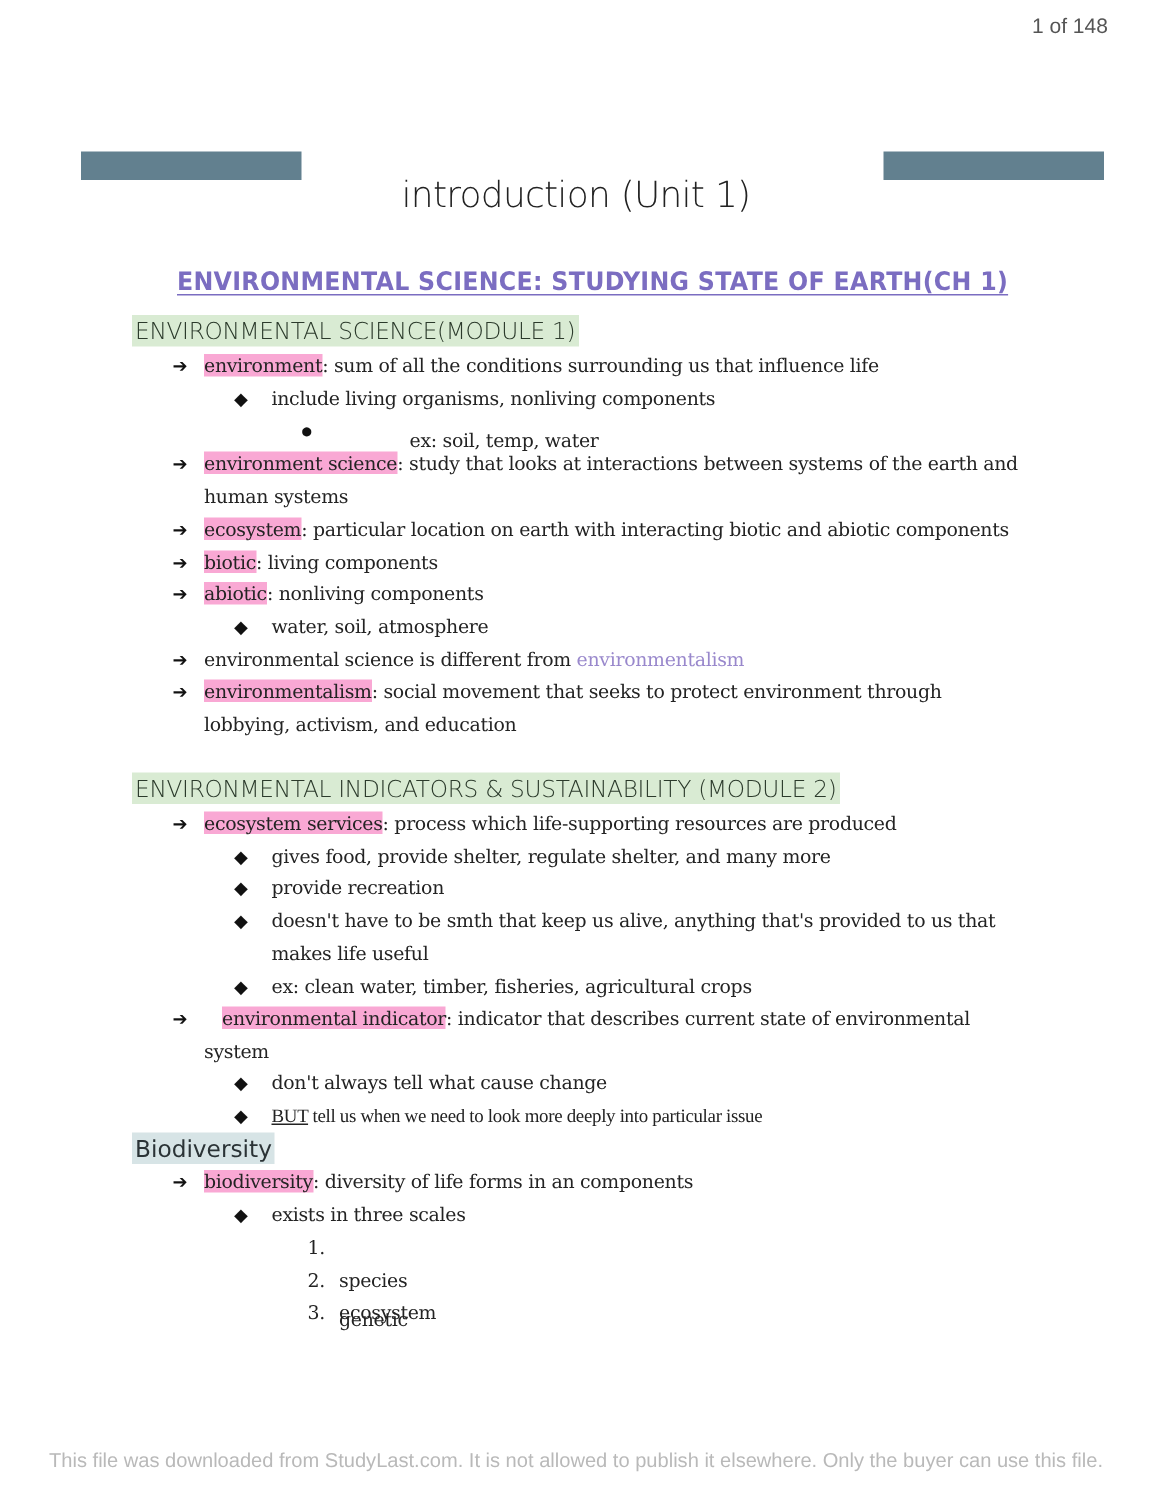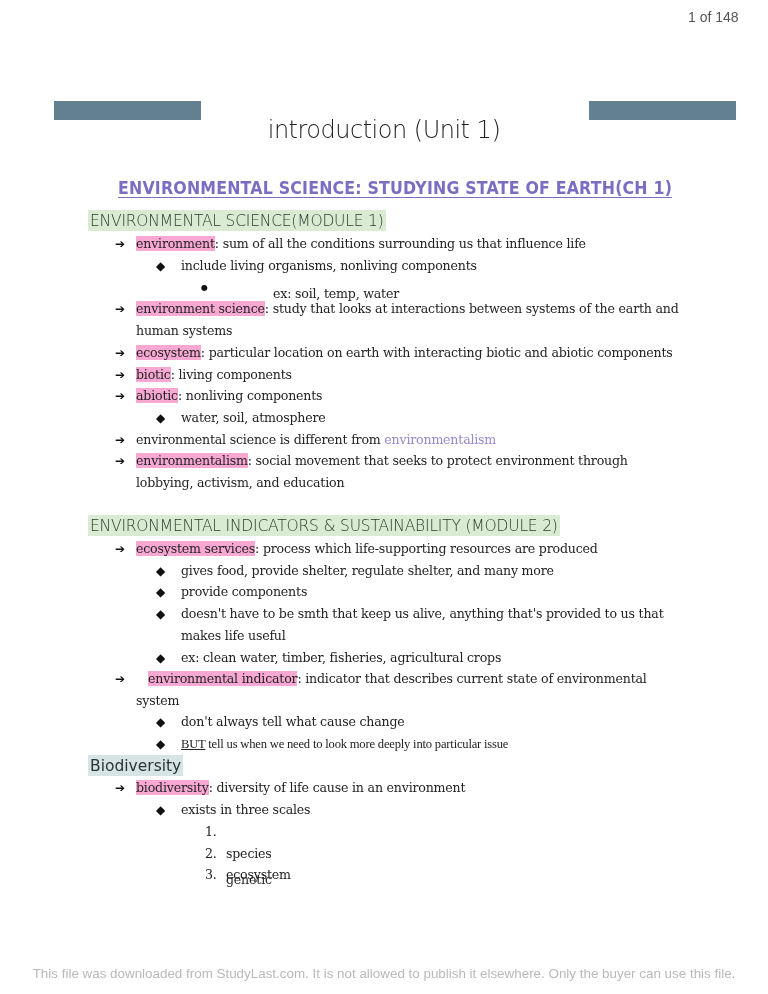--- a/index.html
+++ b/index.html
@@ -106,21 +106,21 @@
 
   <div class="module-heading" style="top:515px;">ENVIRONMENTAL INDICATORS &amp; SUSTAINABILITY (MODULE 2)</div>
 
   <span class="bullet" style="top:540px;left:115px;">➔</span>
   <div class="line" style="top:540px;left:136px;">
     <span class="hl">ecosystem services</span><span>: process which life-supporting resources are produced</span>
   </div>
   <span class="bullet" style="top:562px;left:156px;">◆</span>
   <div class="line" style="top:562px;left:181px;">gives food, provide shelter, regulate shelter, and many more</div>
   <span class="bullet" style="top:583px;left:156px;">◆</span>
-  <div class="line" style="top:583px;left:181px;">provide components</div>
+  <div class="line" style="top:583px;left:181px;">provide recreation</div>
   <span class="bullet" style="top:605px;left:156px;">◆</span>
   <div class="line" style="top:605px;left:181px;">doesn't have to be smth that keep us alive, anything that's provided to us that</div>
   <div class="line" style="top:627px;left:181px;">makes life useful</div>
   <span class="bullet" style="top:649px;left:156px;">◆</span>
   <div class="line" style="top:649px;left:181px;">ex: clean water, timber, fisheries, agricultural crops</div>
 
   <span class="bullet" style="top:670px;left:115px;">➔</span>
   <div class="line" style="top:670px;left:120px;margin-left:28px;">
     <span class="hl">environmental indicator</span><span>: indicator that describes current state of environmental</span>
   </div>
@@ -129,21 +129,21 @@
   <div class="line" style="top:713px;left:181px;">don't always tell what cause change</div>
   <span class="bullet" style="top:735px;left:156px;">◆</span>
   <div class="line" style="top:735px;left:181px;font-family:Liberation Serif, serif;">
     <span class="u">BUT</span><span> tell us when we need to look more deeply into particular issue</span>
   </div>
 
   <div class="section-heading" style="top:755px;">Biodiversity</div>
 
   <span class="bullet" style="top:779px;left:115px;">➔</span>
   <div class="line" style="top:779px;left:136px;">
-    <span class="hl">biodiversity</span><span>: diversity of life cause in an environment</span>
+    <span class="hl">biodiversity</span><span>: diversity of life forms in an components</span>
   </div>
   <span class="bullet" style="top:801px;left:156px;">◆</span>
   <div class="line" style="top:801px;left:181px;">exists in three scales</div>
 
   <span class="line" style="top:823px;left:205px;">1.</span>
   <div class="line" style="top:823px;left:226px;margin-top:48px;">genetic</div>
   <span class="line" style="top:845px;left:205px;">2.</span>
   <div class="line" style="top:845px;left:226px;">species</div>
   <span class="line" style="top:866px;left:205px;">3.</span>
   <div class="line" style="top:866px;left:226px;">ecosystem</div>

